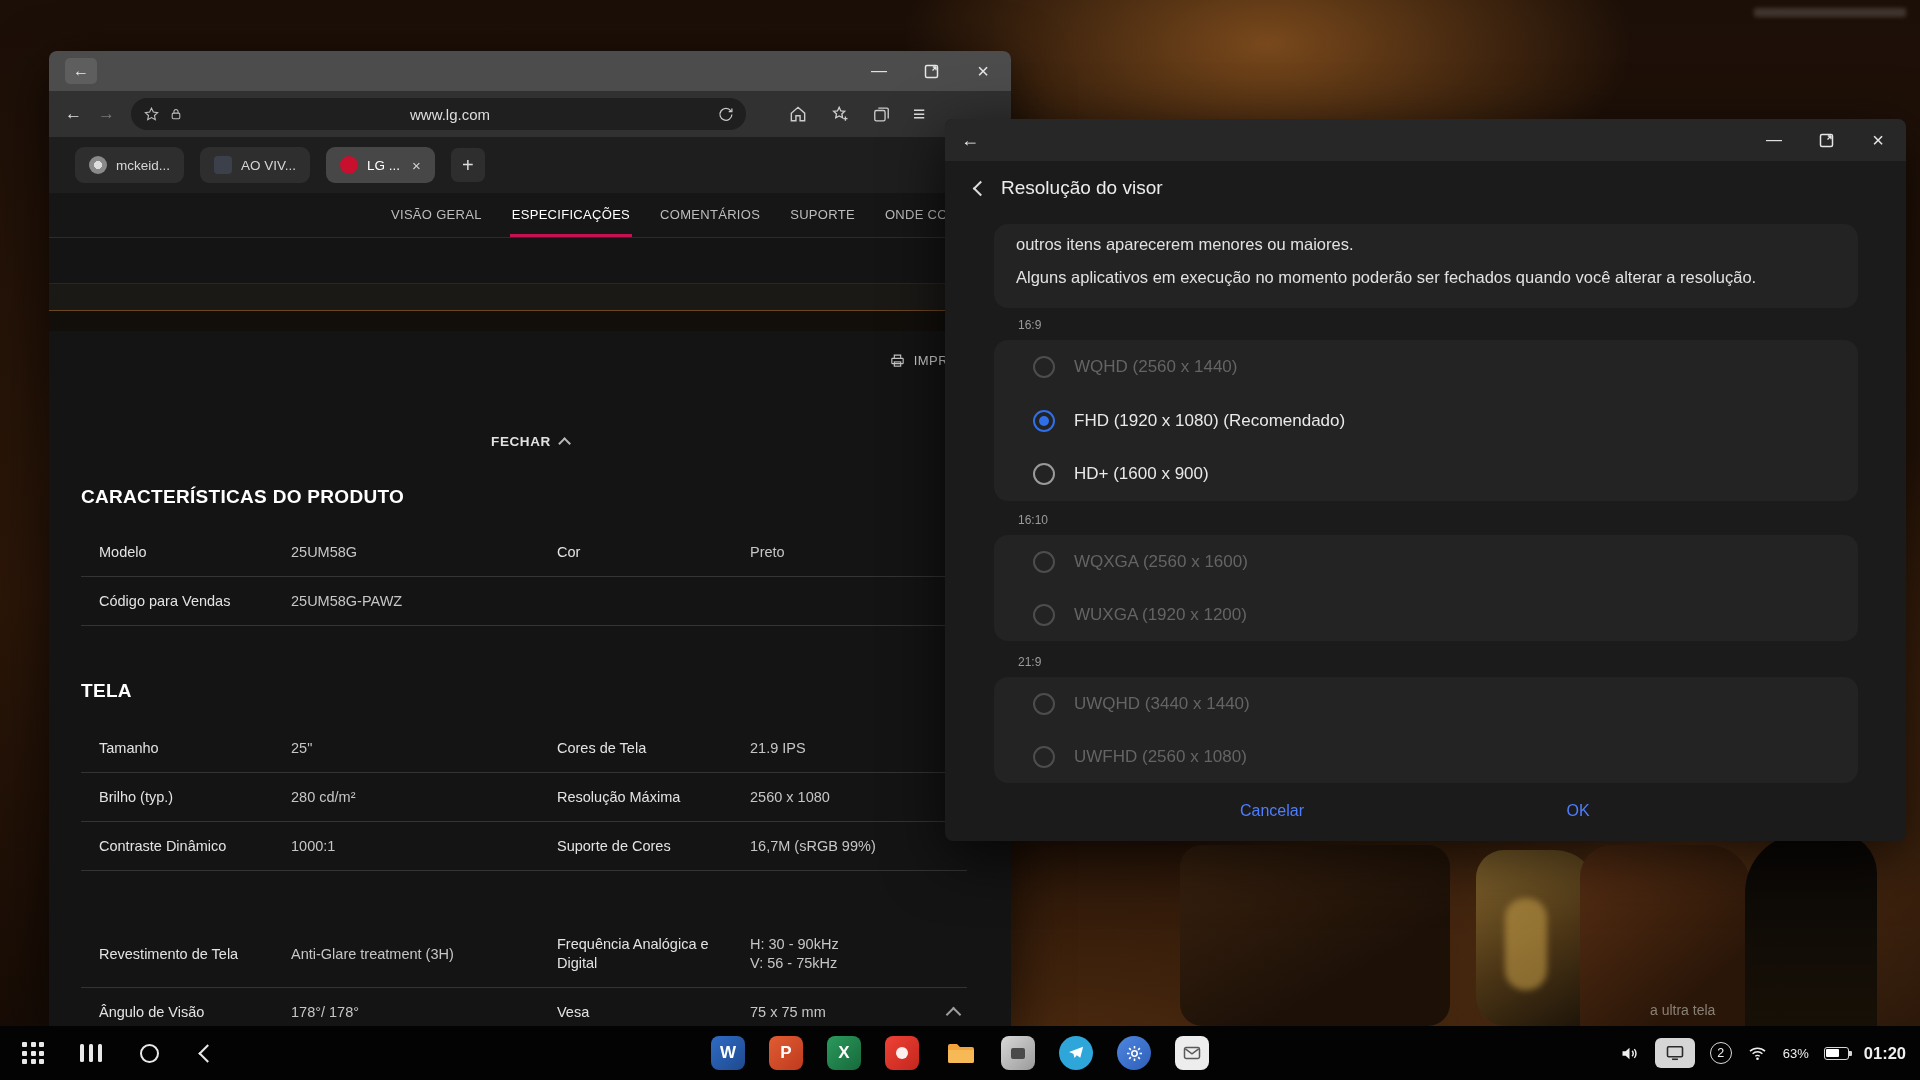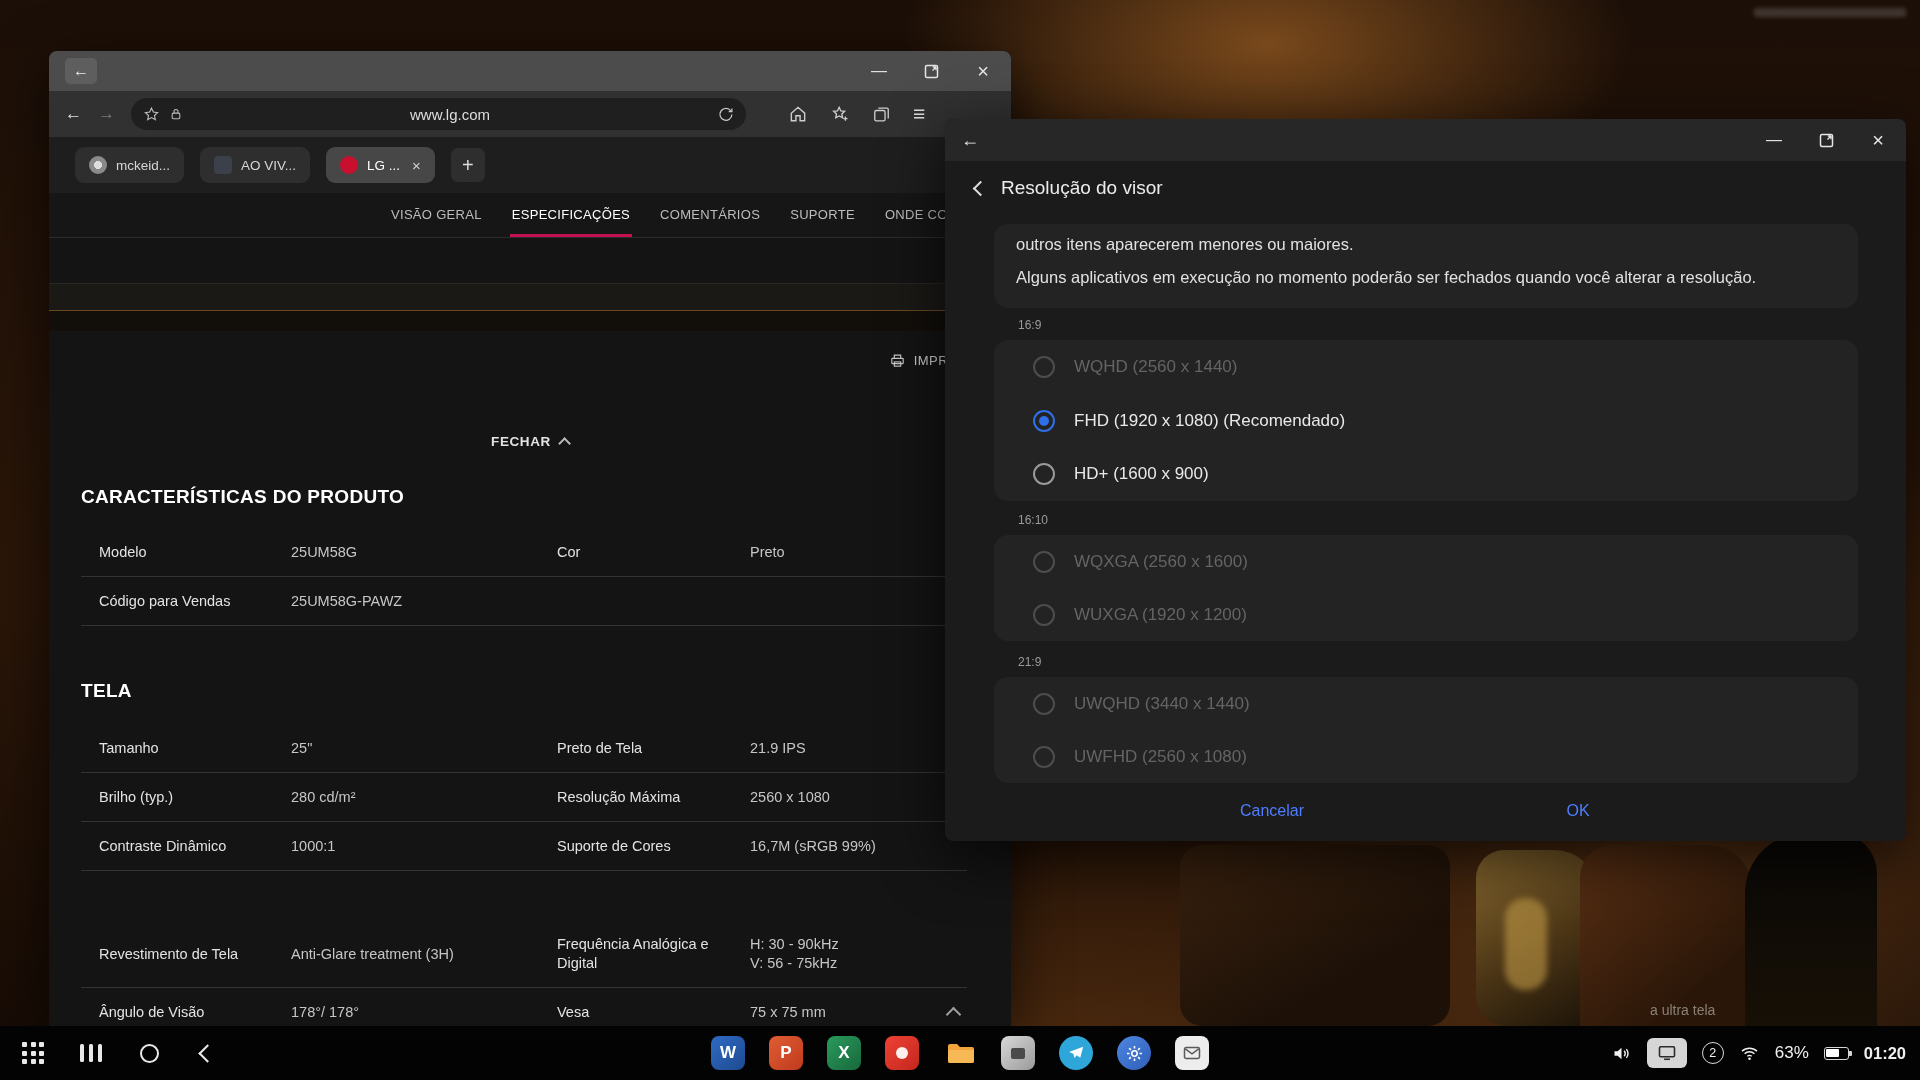--- a/index.html
+++ b/index.html
@@ -136,21 +136,21 @@
   .a-gray i{width:14px;height:11px;border-radius:2px;background:#4a4a4a}
   .a-round{border-radius:50%}
   .a-telegram{background:#2ea6da}
   .a-settings{background:linear-gradient(135deg,#4d86e0,#2f5fb8)}
   .a-mail{background:#ededed}
   .tb-right{position:absolute;right:14px;top:0;height:54px;display:flex;align-items:center;gap:15px;color:#efefef}
   .cast-tile{width:40px;height:30px;background:#d6d6d6;border-radius:6px;display:flex;
     align-items:center;justify-content:center}
   .badge2{width:22px;height:22px;border:1.6px solid #d9d9d9;border-radius:50%;display:flex;
     align-items:center;justify-content:center;font-size:12.5px;color:#f1f1f1}
-  .pct{font-size:17px}
+  .pct{font-size:13px}
   .battery{width:25px;height:13px;border:1.6px solid #d5d5d5;border-radius:3px;position:relative;padding:1.5px}
   .battery::after{content:"";position:absolute;right:-4.5px;top:3px;width:3px;height:5px;
     background:#d5d5d5;border-radius:0 1px 1px 0}
   .battery i{display:block;height:100%;width:63%;background:#fff;border-radius:1px}
   .clock{font-size:16.5px;font-weight:bold}
 </style>
 </head>
 <body>
 
 <div class="screen">
@@ -274,21 +274,21 @@
       <div class="spec-row" style="top:339px;height:49px">
         <span class="c cl1 lab">Código para Vendas</span>
         <span class="c cv1 val">25UM58G-PAWZ</span>
       </div>
 
       <div class="sec-title" style="top:442px">TELA</div>
 
       <div class="spec-row" style="top:486px;height:49px">
         <span class="c cl1 lab">Tamanho</span>
         <span class="c cv1 val">25"</span>
-        <span class="c cl2 lab">Preto de Tela</span>
+        <span class="c cl2 lab">Cores de Tela</span>
         <span class="c cv2 val">21.9 IPS</span>
       </div>
       <div class="spec-row" style="top:535px;height:49px">
         <span class="c cl1 lab">Brilho (typ.)</span>
         <span class="c cv1 val">280 cd/m²</span>
         <span class="c cl2 lab">Resolução Máxima</span>
         <span class="c cv2 val">2560 x 1080</span>
       </div>
       <div class="spec-row" style="top:584px;height:49px">
         <span class="c cl1 lab">Contraste Dinâmico</span>

